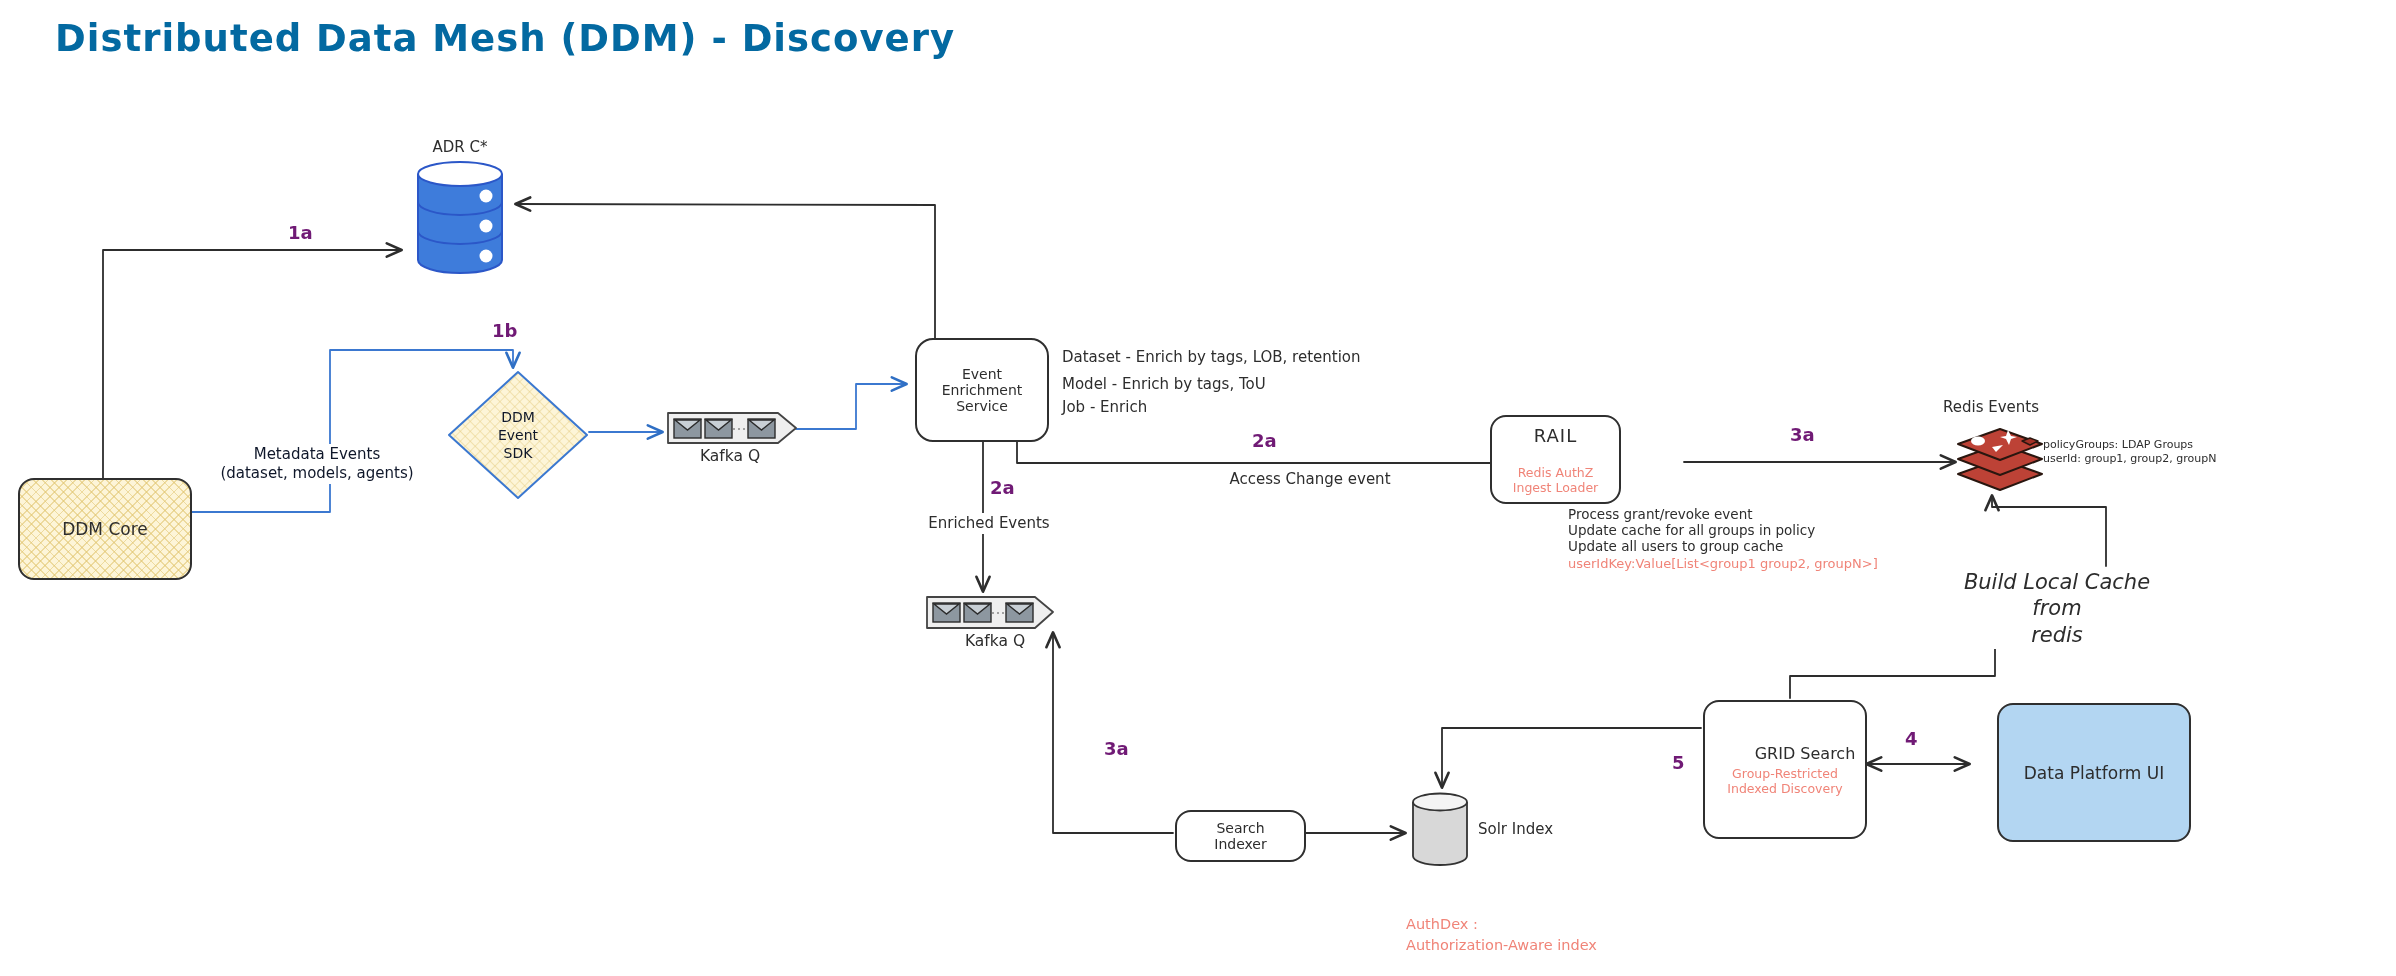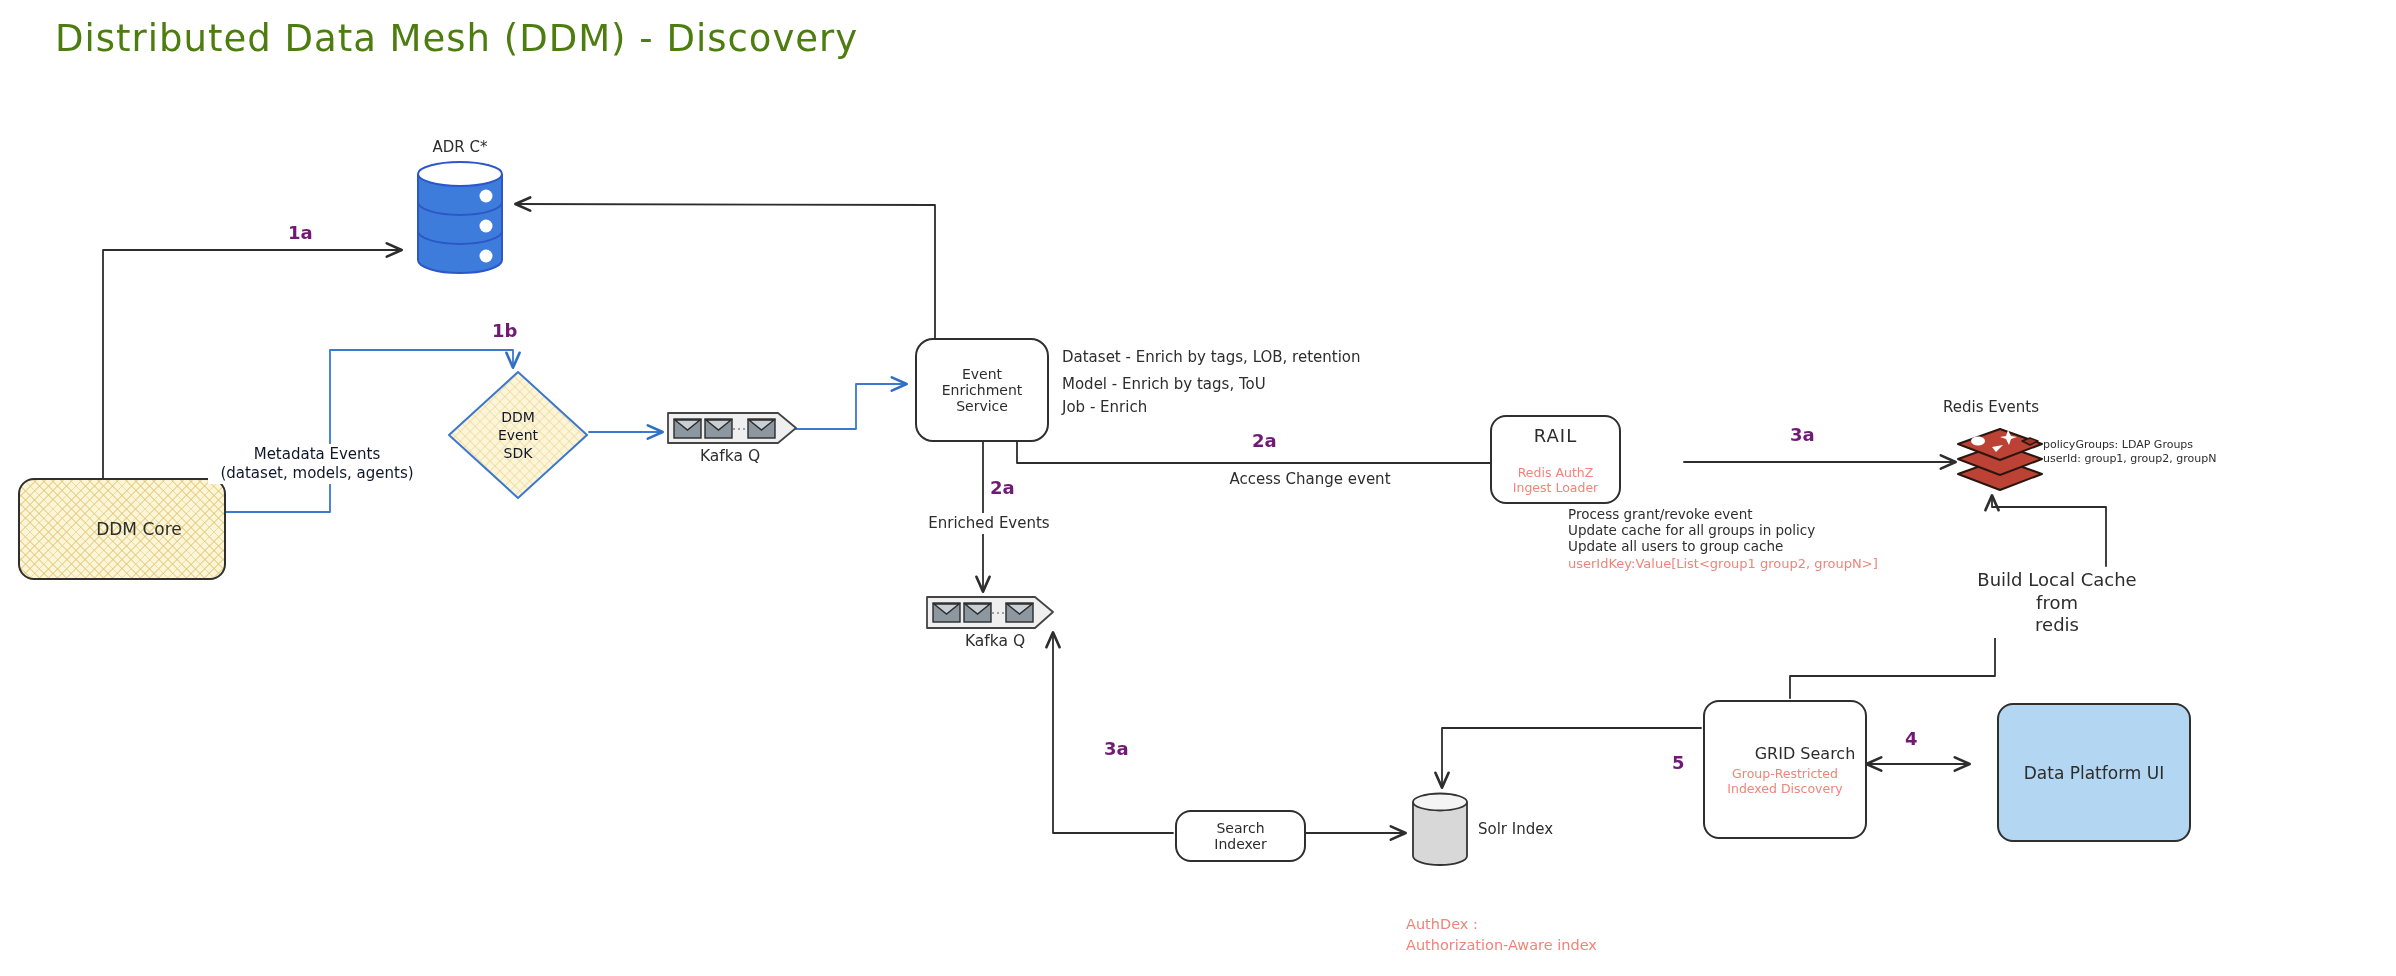--- a/index.html
+++ b/index.html
@@ -7,21 +7,21 @@
     position:relative; width:2396px; height:976px; background:#ffffff;
     font-family:"DejaVu Sans", "Liberation Sans", sans-serif; color:#2d2d2d;
     overflow:hidden;
   }
   .layer{position:absolute;left:0;top:0;}
   .abs{position:absolute;}
   .lbl{position:absolute; white-space:pre-line; line-height:1.25;}
   .center{text-align:center;}
   .masked{background:#ffffff; padding:1px 4px;}
   .title{
-    font-size:37px; font-weight:normal; color:#4d7c0f; letter-spacing:1px;
+    font-size:37px; font-weight:bold; color:#0369a1; letter-spacing:1px;text-align:right;
   }
   .step{ color:#701a75; font-weight:bold; font-size:18px; }
   .bluetext{ color:#0f172a; }
   .pinktext{ color:#f08478; }
   .node{
     position:absolute; border:2px solid #2f2f2f; background:#ffffff;
     display:flex; flex-direction:column; align-items:center; justify-content:center;
     text-align:center; white-space:pre-line;
   }
   .rounded{ border-radius:16px; }
@@ -125,21 +125,21 @@
     </g>
 
     <g>
       <path d="M1413,802 V856 a27,9 0 0 0 54,0 V802" fill="#d8d8d8" stroke="#333333" stroke-width="1.8"></path>
       <ellipse cx="1440" cy="802" rx="27" ry="8.5" fill="#f4f4f4" stroke="#333333" stroke-width="1.8"></ellipse>
     </g>
   </svg>
 
   <div class="abs title lbl" style="left:55px; top:16px; width:900px;">Distributed Data Mesh (DDM) - Discovery</div>
 
-  <div class="node rounded hatch" style="left:18px; top:478px; width:170px; height:98px; font-size:17px;padding-left:34px;">
+  <div class="node rounded hatch" style="left:18px; top:478px; width:170px; height:98px; font-size:17px;">
     <span>DDM Core</span>
   </div>
 
   <div class="node rounded" style="left:915px; top:338px; width:130px; height:100px; font-size:14px; border-radius:18px;">
     <span>Event
 Enrichment
 Service</span>
   </div>
 
   <div class="node rounded" style="left:1490px; top:415px; width:127px; height:85px;gap:16px;">
@@ -187,21 +187,21 @@
   <div class="lbl smallnote" style="left:1568px; top:507px; width:300px;">Process grant/revoke event</div>
   <div class="lbl smallnote" style="left:1568px; top:523px; width:300px;">Update cache for all groups in policy</div>
   <div class="lbl smallnote" style="left:1568px; top:539px; width:300px;">Update all users to group cache</div>
   <div class="lbl pinktext" style="left:1568px; top:556px; width:320px; font-size:13px;">userIdKey:Value[List&lt;group1 group2, groupN&gt;]</div>
 
   <div class="lbl" style="left:1943px; top:398px; width:130px; font-size:15px;">Redis Events</div>
 
   <div class="lbl" style="left:2043px; top:438px; width:280px; font-size:11px; line-height:1.28;">policyGroups: LDAP Groups
 userId: group1, group2, groupN</div>
 
-  <div class="lbl center masked" style="left:1953px; top:568px; width:200px; font-size:18px;">Build Local Cache from
+  <div class="lbl center masked" style="left:1953px; top:568px; width:200px; font-size:21px;font-style:italic;">Build Local Cache from
 redis</div>
 
   <div class="lbl" style="left:1478px; top:820px; width:120px; font-size:15px;">Solr Index</div>
 
   <div class="lbl pinktext" style="left:1406px; top:872px; width:260px; font-size:14.5px; line-height:1.45;margin-top:42px;">AuthDex :
 Authorization-Aware index</div>
 
   <div class="lbl step" style="left:288px; top:222px;">1a</div>
   <div class="lbl step" style="left:492px; top:320px;">1b</div>
   <div class="lbl step" style="left:990px; top:477px;">2a</div>

